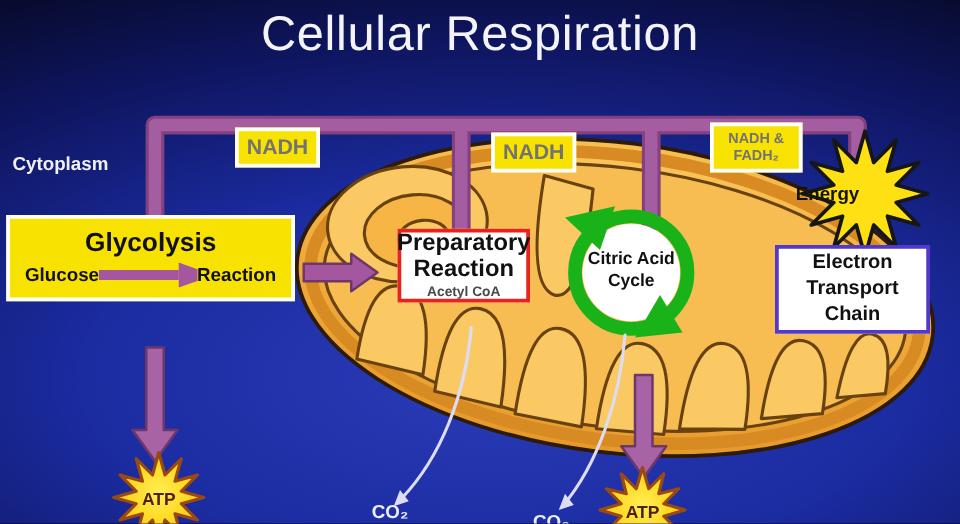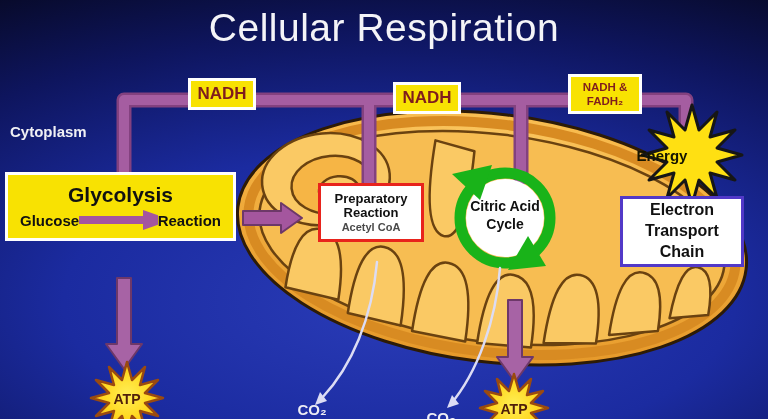--- a/index.html
+++ b/index.html
@@ -13,41 +13,41 @@
   svg.layer { position:absolute; left:0; top:0; width:768px; height:419px; }
 
   .title {
     left:0; right:0; top:6px; text-align:center;
     font-size:39px; font-weight:400; letter-spacing:0.5px; color:#f4f4f8;
   }
   .cytoplasm { left:10px; top:123px; font-size:15px; font-weight:bold; color:#f0f0f4; }
 
   .ybox {
     display:flex; align-items:center; justify-content:center; text-align:center;
-    background:#f8e202; border:3px solid #ffffff; color:#7f1d1d; font-weight:bold;
+    background:#f8e202; border:3px solid #ffffff; color:#737373; font-weight:bold;margin-top:24px;
   }
   .nadh1 { left:188px; top:78px; width:68px; height:32px; font-size:17px; }
   .nadh2 { left:393px; top:82px; width:68px; height:32px; font-size:17px; }
   .nadhfadh { left:568px; top:74px; width:74px; height:40px; font-size:11.5px; line-height:1.25; }
 
   .glybox {
     left:5px; top:172px; width:231px; height:69px;
     background:#f8e202; border:3px solid #ffffff;
     display:flex; flex-direction:column; justify-content:center;
   }
   .gly-title { text-align:center; font-size:21px; font-weight:bold; color:#111; margin-bottom:3px; }
   .gly-row { display:flex; align-items:center; justify-content:space-between; padding:0 12px; }
   .gly-row span { font-size:15px; font-weight:bold; color:#111; }
 
   .prepbox {
     left:318px; top:183px; width:106px; height:59px;
     background:#ffffff; border:3px solid #e8231c;
     display:flex; flex-direction:column; align-items:center; justify-content:center; text-align:center;
   }
-  .prep-title { font-size:13px; line-height:1.08; font-weight:bold; color:#111; }
+  .prep-title { font-size:19px; line-height:1.08; font-weight:bold; color:#111; }
   .prep-sub { font-size:11px; color:#4a4a4a; margin-top:1px; font-weight:bold; }
 
   .citric-label { left:463px; top:197px; width:84px; text-align:center;
     font-size:14px; line-height:1.3; font-weight:bold; color:#111; }
 
   .etcbox {
     left:620px; top:196px; width:124px; height:71px;
     background:#ffffff; border:3px solid #5239c8;
     display:flex; align-items:center; justify-content:center; text-align:center;
     font-size:16px; line-height:1.3; font-weight:bold; color:#111;

